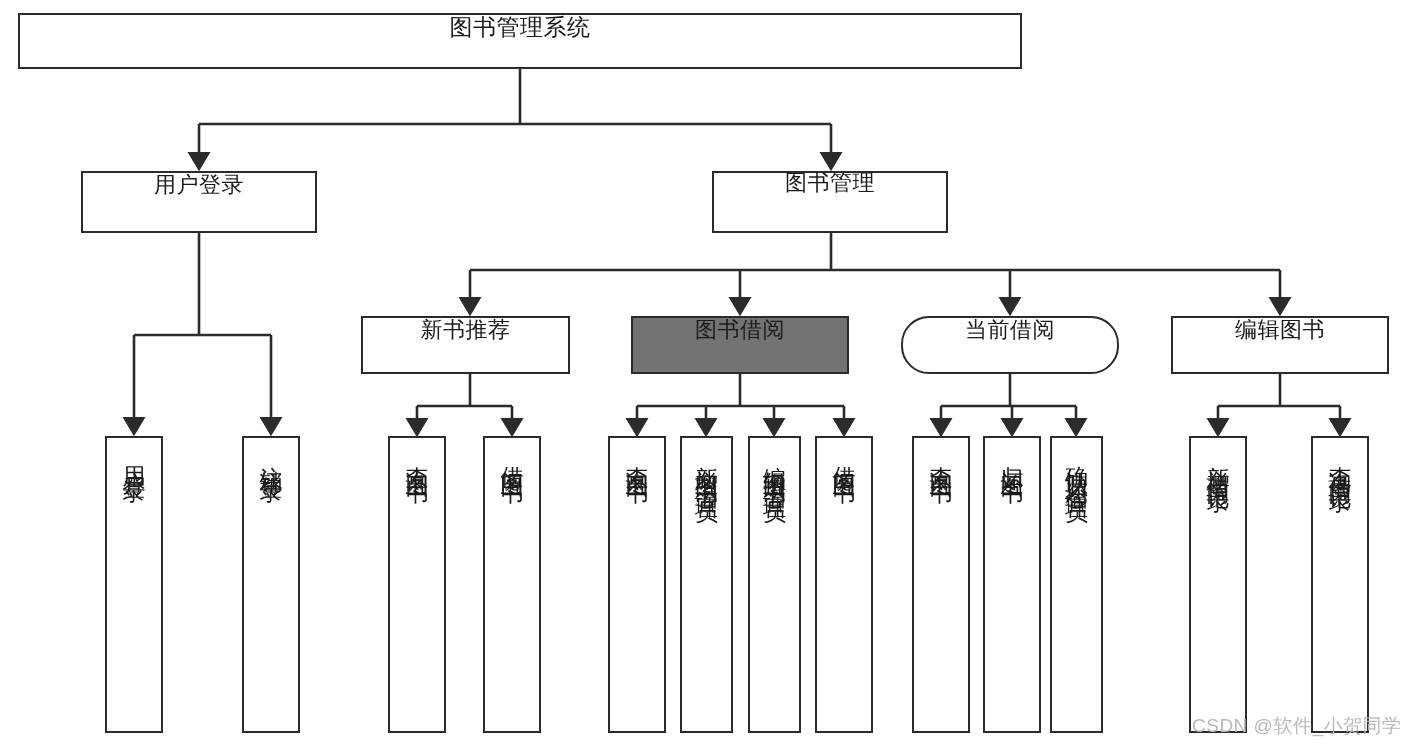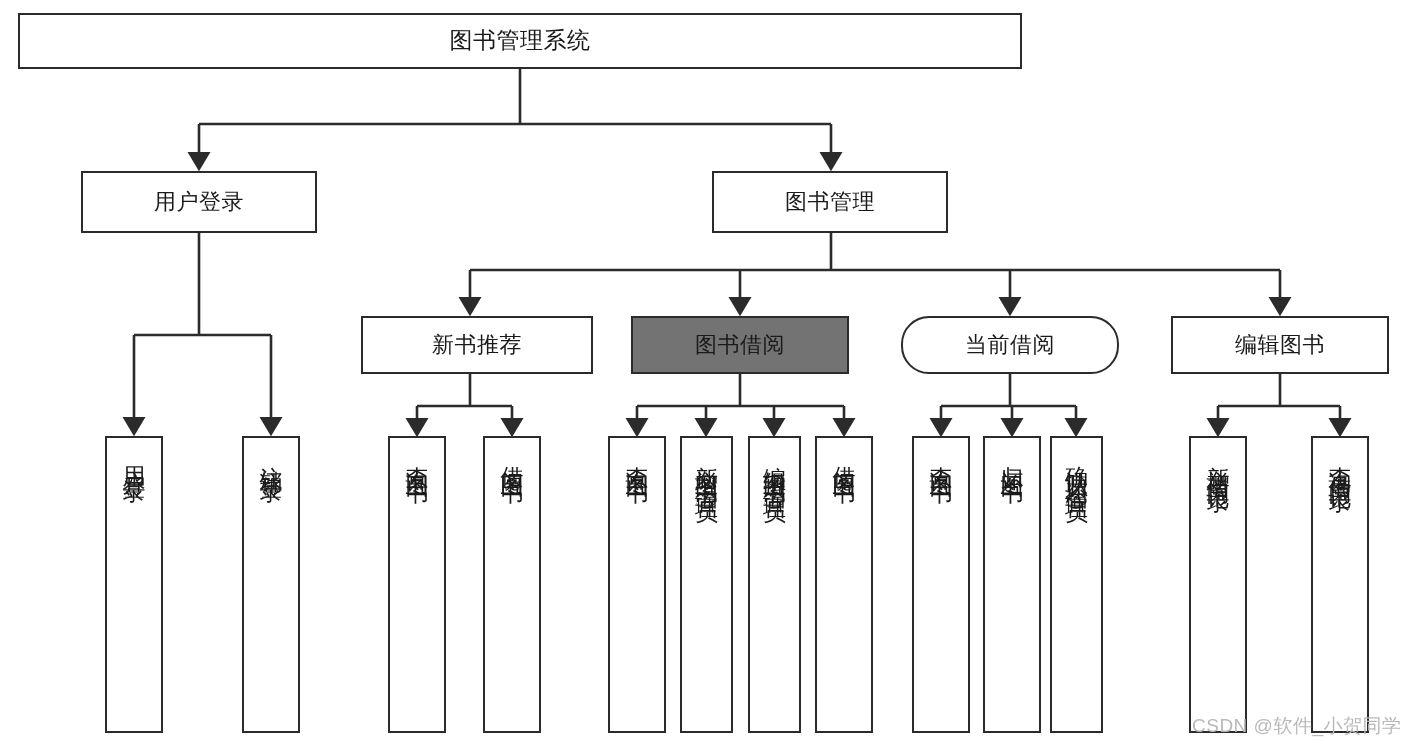--- a/index.html
+++ b/index.html
@@ -25,21 +25,20 @@
     width: 1405px;
     height: 747px;
     pointer-events: none;
   }
   .node {
     position: absolute;
     box-sizing: border-box;
     background: #ffffff;
     border: 2px solid #2b2b2b;
     display: flex;
-    align-items: center;
     justify-content: center;
     color: #1a1a1a;
   }
   .node-label {
     display: block;
     text-align: center;
     line-height: 1.12;
     letter-spacing: 0.5px;
     color: #1a1a1a;
   }
@@ -131,25 +130,25 @@
     </g>
   </svg>
 
   <div class="node horiz root" style="left: 18px; top: 13px; width: 1004px; height: 56px; border-color: rgb(43, 43, 43); background: rgb(255, 255, 255); color: rgb(26, 26, 26);">
     <span class="node-label">图书管理系统</span>
   </div>
 
   <div class="node horiz" style="left: 81px; top: 171px; width: 236px; height: 62px; border-color: rgb(43, 43, 43); background: rgb(255, 255, 255); color: rgb(26, 26, 26);">
     <span class="node-label">用户登录</span>
   </div>
-  <div class="node horiz" style="left: 712px; top: 171px; width: 236px; height: 62px; border-color: rgb(43, 43, 43); background: rgb(255, 255, 255); color: rgb(26, 26, 26);">
+  <div class="node horiz" style="left: 712px; top: 171px; width: 236px; height: 62px; border-color: rgb(43, 43, 43); background: rgb(255, 255, 255); color: rgb(26, 26, 26); font-family: Liberation Mono, monospace;">
     <span class="node-label">图书管理</span>
   </div>
 
-  <div class="node horiz" style="left: 361px; top: 316px; width: 232px; height: 58px; border-color: rgb(43, 43, 43); background: rgb(255, 255, 255); color: rgb(26, 26, 26);">
+  <div class="node horiz" style="left: 361px; top: 316px; width: 209px; height: 58px; border-color: rgb(43, 43, 43); background: rgb(255, 255, 255); color: rgb(26, 26, 26);">
     <span class="node-label">新书推荐</span>
   </div>
   <div class="node horiz" style="left: 631px; top: 316px; width: 218px; height: 58px; border-color: rgb(43, 43, 43); background: #737373; color: rgb(26, 26, 26);">
     <span class="node-label">图书借阅</span>
   </div>
   <div class="node horiz" style="left: 901px; top: 316px; width: 218px; height: 58px; border-color: rgb(43, 43, 43); background: rgb(255, 255, 255); color: rgb(26, 26, 26); border-radius: 28px;">
     <span class="node-label">当前借阅</span>
   </div>
   <div class="node horiz" style="left: 1171px; top: 316px; width: 218px; height: 58px; border-color: rgb(43, 43, 43); background: rgb(255, 255, 255); color: rgb(26, 26, 26);">
     <span class="node-label">编辑图书</span>

